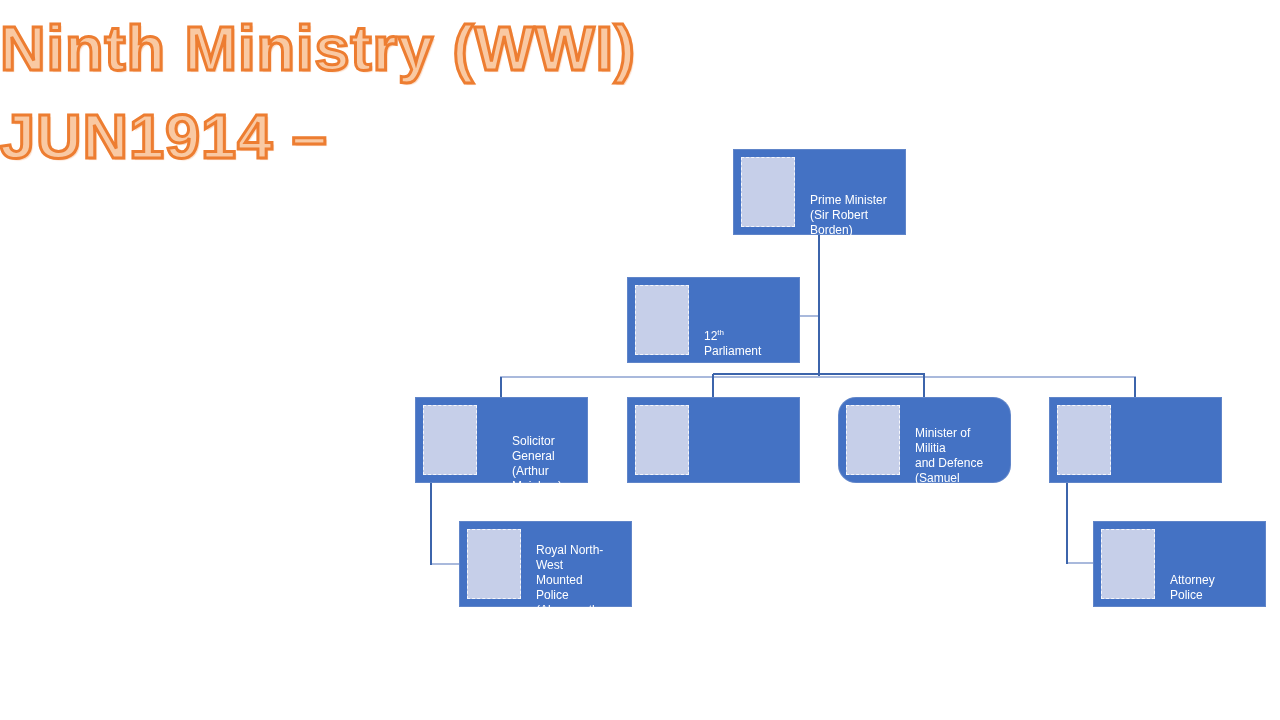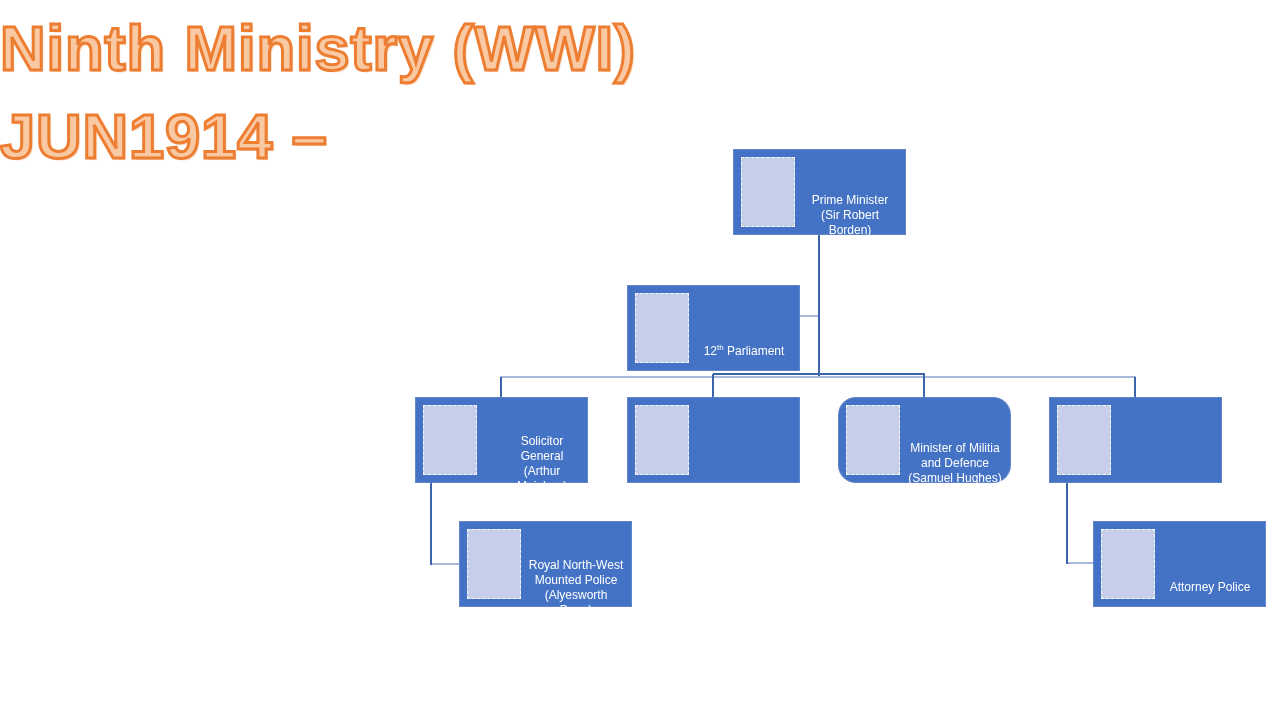--- a/index.html
+++ b/index.html
@@ -27,22 +27,22 @@
   }
   .ph{
     width:54px;height:70px;margin-left:7px;flex:0 0 auto;
     background:#C6CFE9;
     border:1px dashed rgba(255,255,255,0.85);
     box-sizing:border-box;
   }
   .node-label{
     flex:1;
     color:#ffffff;font-size:12px;line-height:15px;
-    text-align:center;white-space:pre-line;
-    padding:0 6px;overflow:visible;margin-top:47px;
+    white-space:pre-line;
+    padding:0 15px;overflow:visible;margin-top:47px;
   }
   .node-label sup{font-size:8px;line-height:0;}
   
   .conn{position:absolute;}
   .conn.dark{background:#3C64AB;}
   .conn.light{background:#A9B9DC;}
 </style>
 </head>
 <body>
 
@@ -64,21 +64,21 @@
 <div class="conn dark" style="left:1066px;top:483px;width:2px;height:81px;"></div>
 <div class="conn light" style="left:1068px;top:562px;width:25px;height:2px;"></div>
 
 <div class="node" style="left:733px;top:149px;">
   <div class="ph"></div>
   <div class="node-label">Prime Minister
 (Sir Robert
 Borden)</div>
 </div>
 
-<div class="node" style="left:627px;top:285px;">
+<div class="node" style="left:627px;top:277px;">
   <div class="ph"></div>
   <div class="node-label"><span>12</span><sup>th</sup><span> Parliament</span></div>
 </div>
 
 <div class="node" style="left:415px;top:397px;gap:20px;">
   <div class="ph"></div>
   <div class="node-label">Solicitor General
 (Arthur Meighen)</div>
 </div>
 

